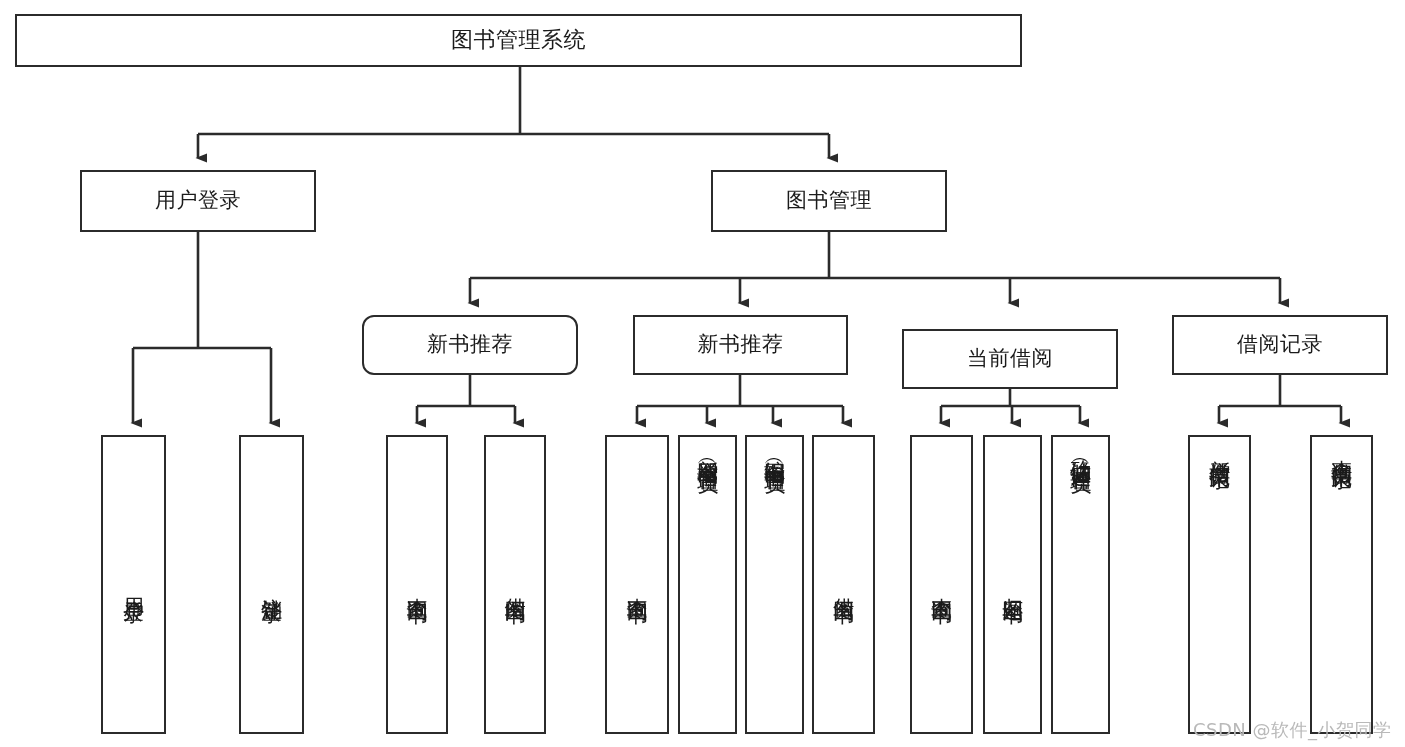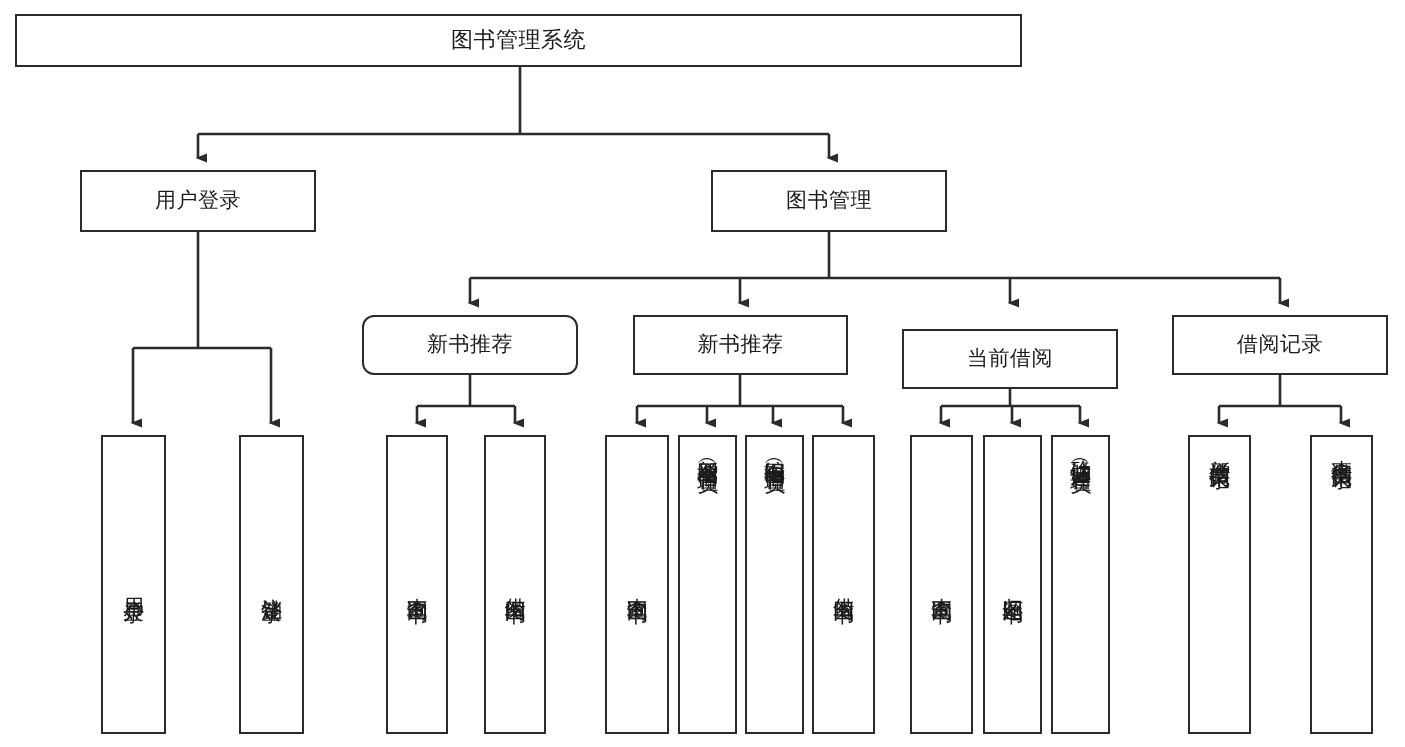--- a/index.html
+++ b/index.html
@@ -170,13 +170,14 @@
         <span class="vtext">确认归还（管理员）</span>
       </div>
       <div class="node leaf" style="left: 1188px; top: 435px; width: 63px; height: 299px;">
         <span class="vtext">新增借阅记录</span>
       </div>
       <div class="node leaf" style="left: 1310px; top: 435px; width: 63px; height: 299px;">
         <span class="vtext">查询借阅记录</span>
       </div>
     </div>
 
+  <div class="watermark" style="left: 1193px; top: 718px; color: rgb(185, 185, 185);">CSDN @软件_小贺同学</div>
 </div>
 
 </body></html>

